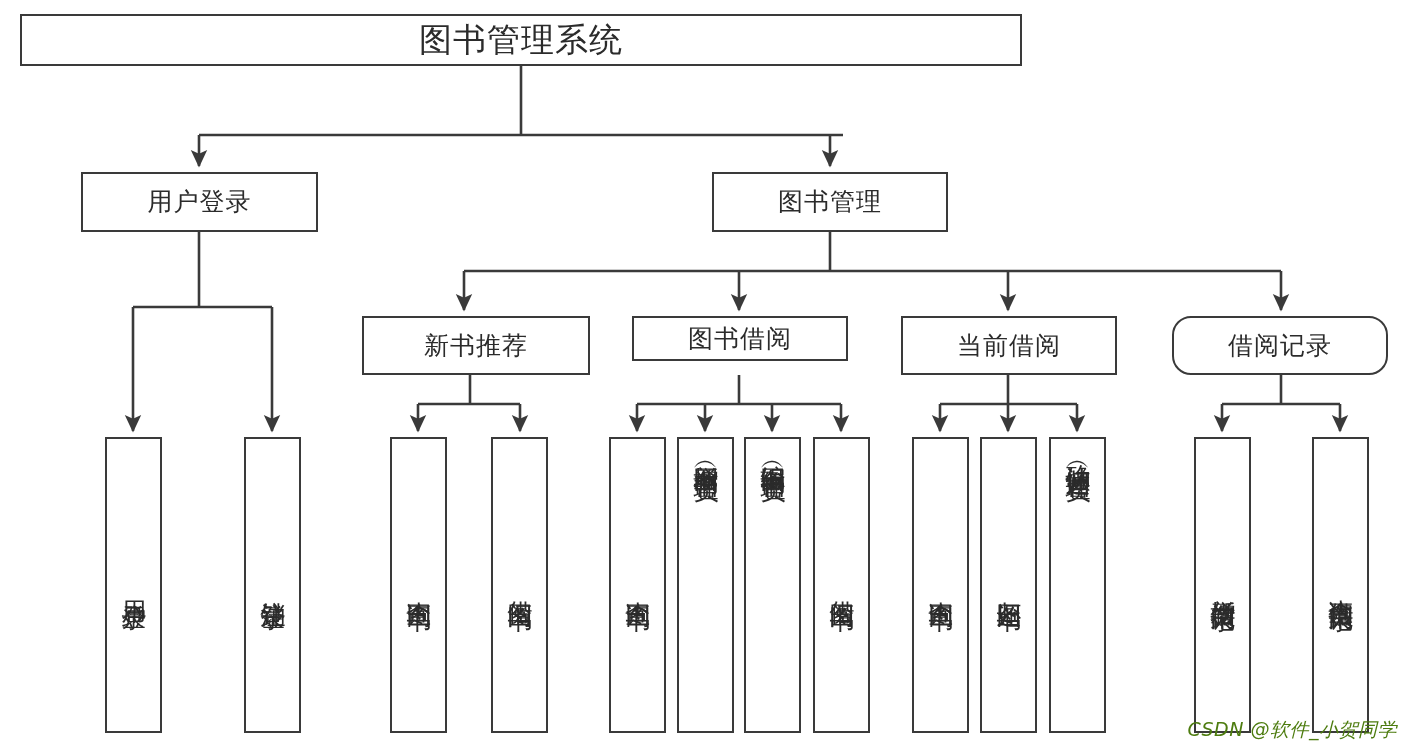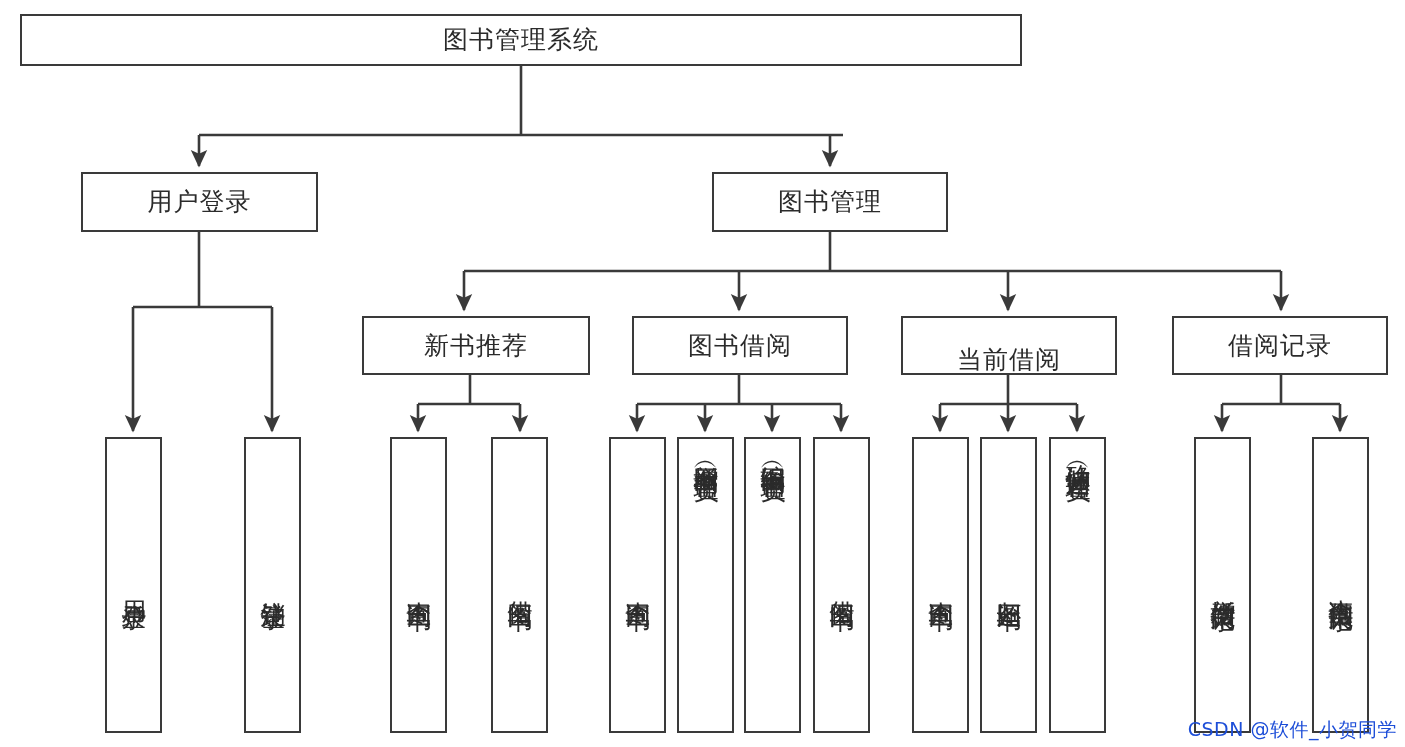--- a/index.html
+++ b/index.html
@@ -36,21 +36,21 @@
     justify-content: center;
     color: #2b2b2b;
   }
   .node-h .label {
     font-size: 25px;
     line-height: 1.1;
     letter-spacing: 1px;
     white-space: nowrap;
   }
   .node-root .label {
-    font-size: 25px;
+    font-size: 33px;
   }
   .node-v {
     align-items: flex-start;
     justify-content: center;
     padding-top: 6px;
   }
   .node-v .label {
     writing-mode: vertical-rl;
     text-orientation: upright;
     font-size: 25px;
@@ -61,24 +61,25 @@
   }
   .node-v.center-v {
     align-items: center;
     padding-top: 0;
   }
   .watermark {
     position: absolute;
     right: 8px;
     bottom: 4px;
     font-size: 19px;
-    color: #1d4ed8;
+    color: #4d7c0f;
     letter-spacing: 0.5px;
     white-space: nowrap;
     user-select: none;
+    font-style: italic;
   }
 </style>
 </head>
 <body>
 
 <div id="diagram-root">
 
   <svg id="edge-layer" viewBox="0 0 1405 747" width="1405" height="747">
     <defs>
       <marker id="arrow" viewBox="0 0 12 12" refX="10.5" refY="6" markerWidth="7" markerHeight="7" orient="auto-start-reverse">
@@ -136,27 +137,27 @@
   <div class="node node-h" style="left:81px; top:172px; width:237px; height:60px;">
     <span class="label">用户登录</span>
   </div>
   <div class="node node-h" style="left:712px; top:172px; width:236px; height:60px;align-items:center;">
     <span class="label">图书管理</span>
   </div>
 
   <div class="node node-h" style="left:362px; top:316px; width:228px; height:59px;">
     <span class="label">新书推荐</span>
   </div>
-  <div class="node node-h" style="left:632px; top:316px; width:216px; height:59px;text-align:right;">
+  <div class="node node-h" style="left:632px; top:316px; width:216px; height:45px;text-align:right;">
     <span class="label">图书借阅</span>
   </div>
-  <div class="node node-h" style="left:901px; top:316px; width:216px; height:59px;align-items:flex-end;">
+  <div class="node node-h" style="left:901px; top:316px; width:216px; height:59px;">
     <span class="label">当前借阅</span>
   </div>
-  <div class="node node-h" style="left:1172px; top:316px; width:216px; height:59px;">
+  <div class="node node-h" style="left:1172px; top:316px; width:216px; height:59px;border-radius:19px;">
     <span class="label">借阅记录</span>
   </div>
 
   <div class="node node-v center-v" style="left:105px; top:437px; width:57px; height:296px;">
     <span class="label">用户登录</span>
   </div>
   <div class="node node-v center-v" style="left:244px; top:437px; width:57px; height:296px;">
     <span class="label">注销登录</span>
   </div>
 

